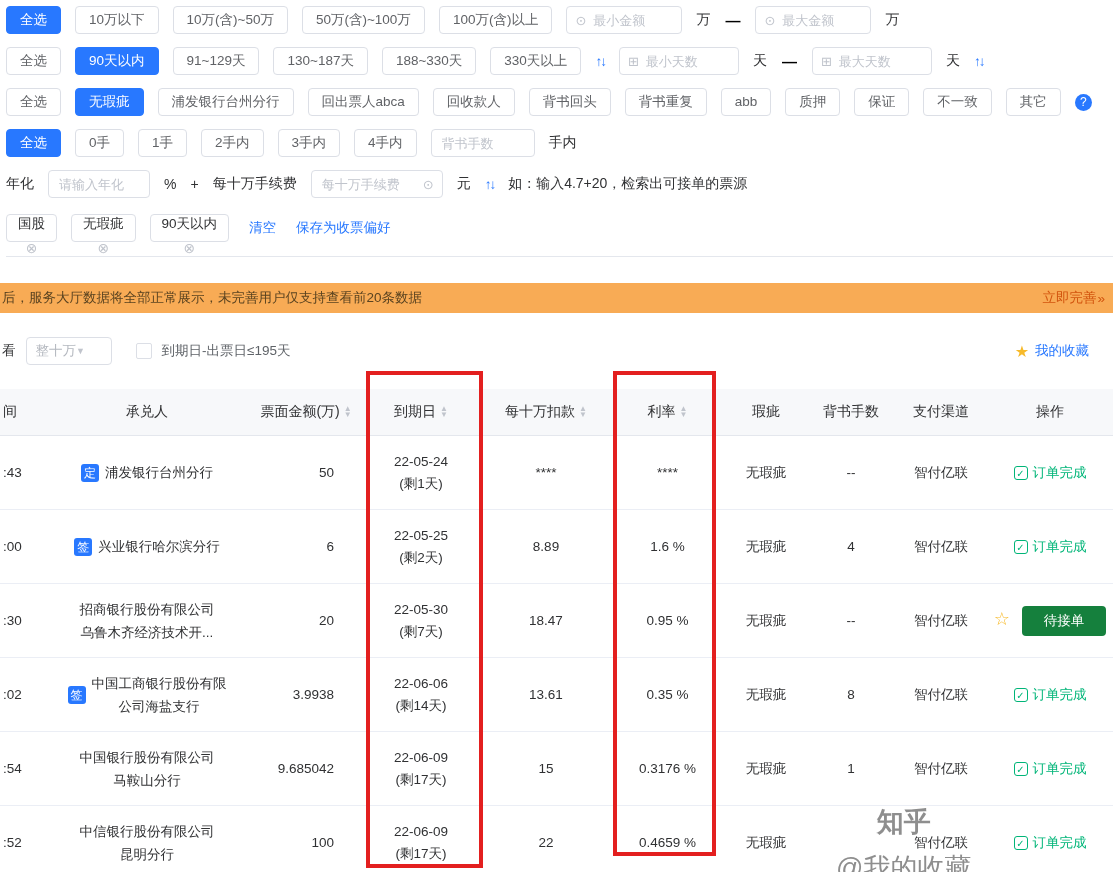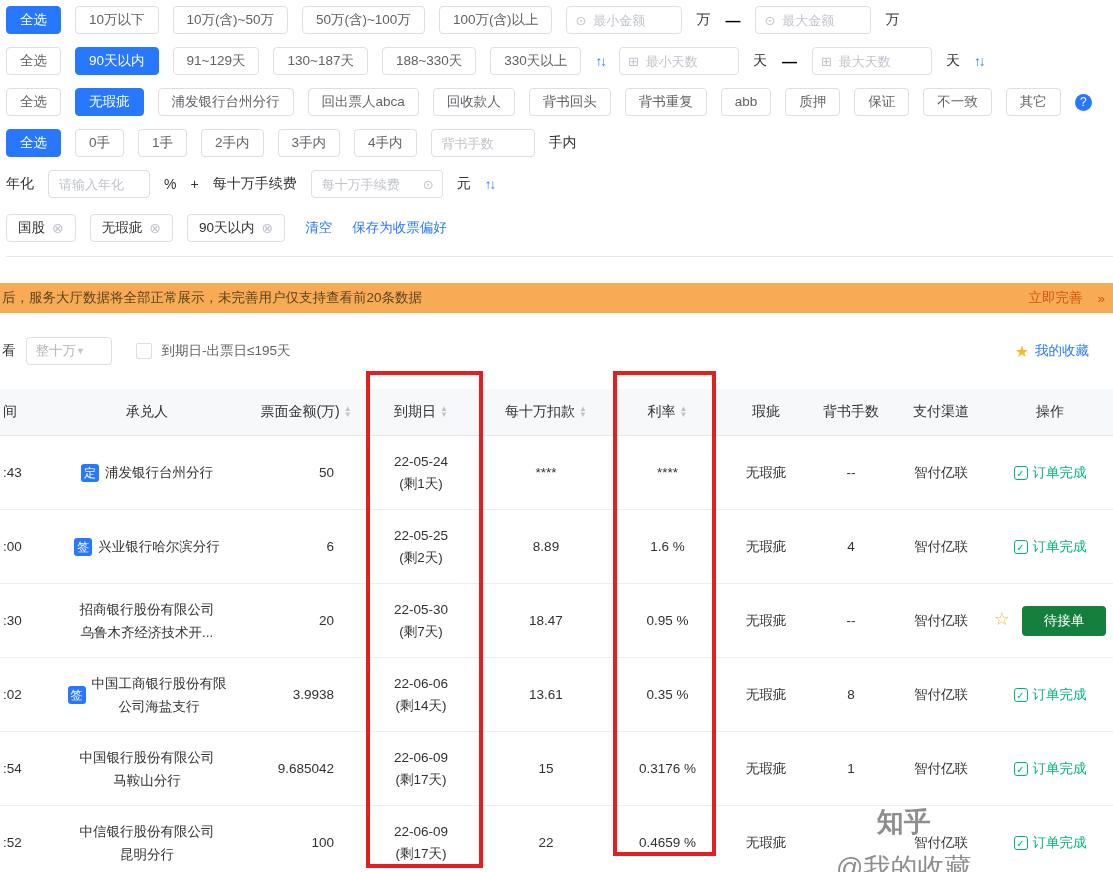--- a/index.html
+++ b/index.html
@@ -32,32 +32,32 @@
   .unit{font-size:14px;color:#303133;}
   .dash{font-weight:bold;color:#000;font-size:15px;margin:0 1px;}
   .sort-ic{color:#2878ff;font-weight:bold;letter-spacing:-2px;font-size:13.5px;cursor:pointer;}
   .help-ic{
     width:17px;height:17px;border-radius:50%;background:#2878ff;color:#fff;font-size:12px;
     display:inline-flex;align-items:center;justify-content:center;cursor:pointer;flex:none;
   }
   .tags-row{margin-top:16px;}
   .tag{
     display:inline-flex;align-items:center;gap:7px;height:28px;padding:0 11px;
-    border:1px solid #dcdfe6;border-radius:4px;font-size:13.5px;color:#303133;box-sizing:border-box;
+    border:1px solid #dcdfe6;border-radius:4px;font-size:13.5px;color:#303133;box-sizing:border-box;flex-direction:column;
   }
   .tag .x{color:#c0c4cc;cursor:pointer;font-size:14px;}
   .linkblue{color:#2878ff;font-size:13.5px;cursor:pointer;text-decoration:none;margin-left:6px;}
   .divider{height:1px;background:#e4e7ed;margin-top:14px;}
 
   
   .banner{
     margin-top:26px;height:30px;background:#f8ab55;display:flex;align-items:center;
     justify-content:space-between;padding:0 8px 0 2px;font-size:13.5px;color:#5a4320;
   }
-  .banner .act{color:#d2540e;cursor:pointer;display:inline-flex;align-items:center;gap:15px;white-space:nowrap;}
+  .banner .act{color:#d2540e;cursor:pointer;display:inline-flex;align-items:center;gap:1px;white-space:nowrap;}
 
   
   .toolbar{display:flex;align-items:center;margin:24px 0 0 2px;padding-right:24px;gap:10px;font-size:13.5px;}
   .dropdown{
     width:86px;height:28px;border:1px solid #dcdfe6;border-radius:4px;display:flex;align-items:center;
     padding:0 9px;color:#b4b8bf;background:#fff;cursor:pointer;box-sizing:border-box;
   }
   .caret{color:#c0c4cc;font-size:9px;}
   .chk{width:14px;height:14px;border:1px solid #dcdfe6;border-radius:2px;background:#fff;cursor:pointer;margin-left:14px;flex:none;}
   .chk-label{color:#5f6368;}
@@ -197,20 +197,21 @@
       </span>
       <span class="unit">%</span>
       <span class="unit">+</span>
       <span class="unit">每十万手续费</span>
       <span class="inp w-fee">
         <input placeholder="每十万手续费" style="">
         <span class="sicon">⊙</span>
       </span>
       <span class="unit">元</span>
       <span class="sort-ic">↑↓</span>
+      <span class="unit">如：输入4.7+20，检索出可接单的票源</span>
     </div>
 
     <div class="frow tags-row">
       <div class="btn-group" id="tag-pills">
           <span class="tag">
             <span>国股</span>
             <span class="x">⊗</span>
           </span>
           <span class="tag">
             <span>无瑕疵</span>

